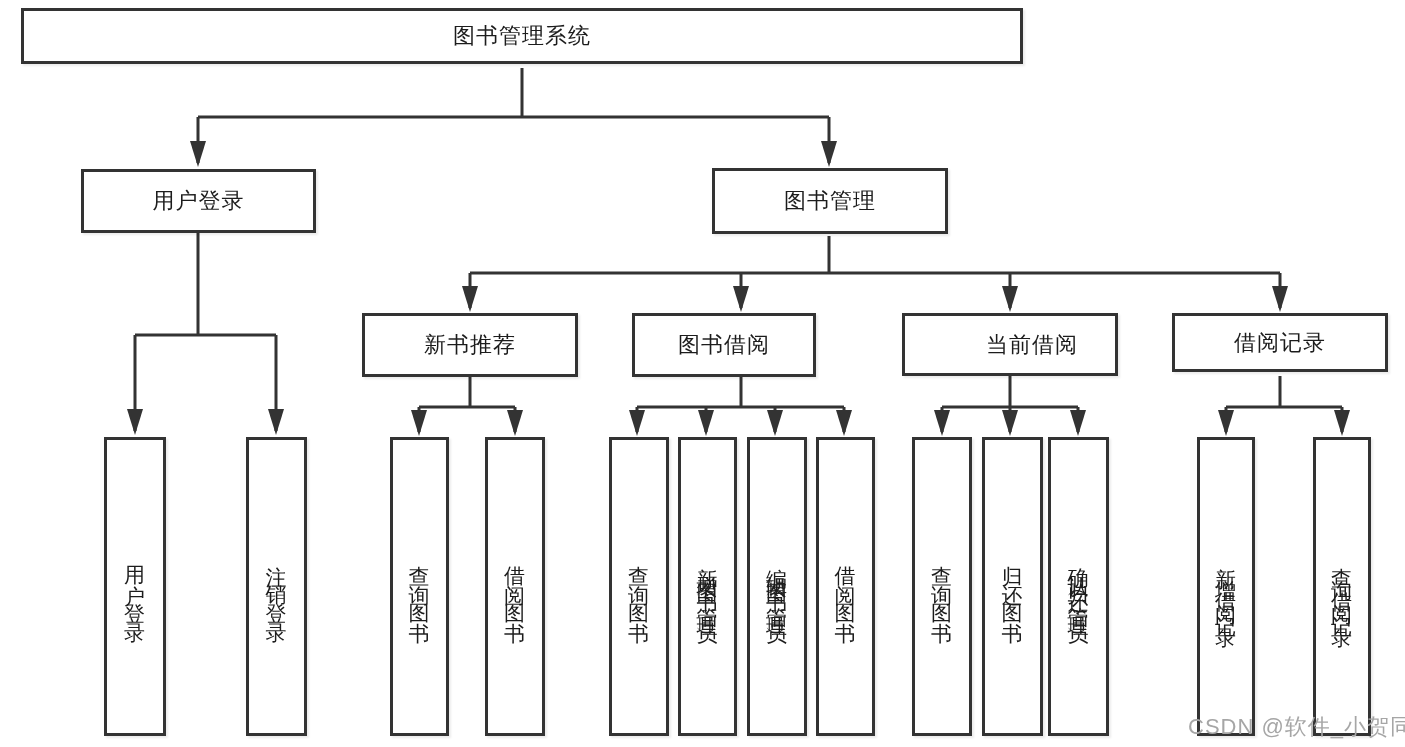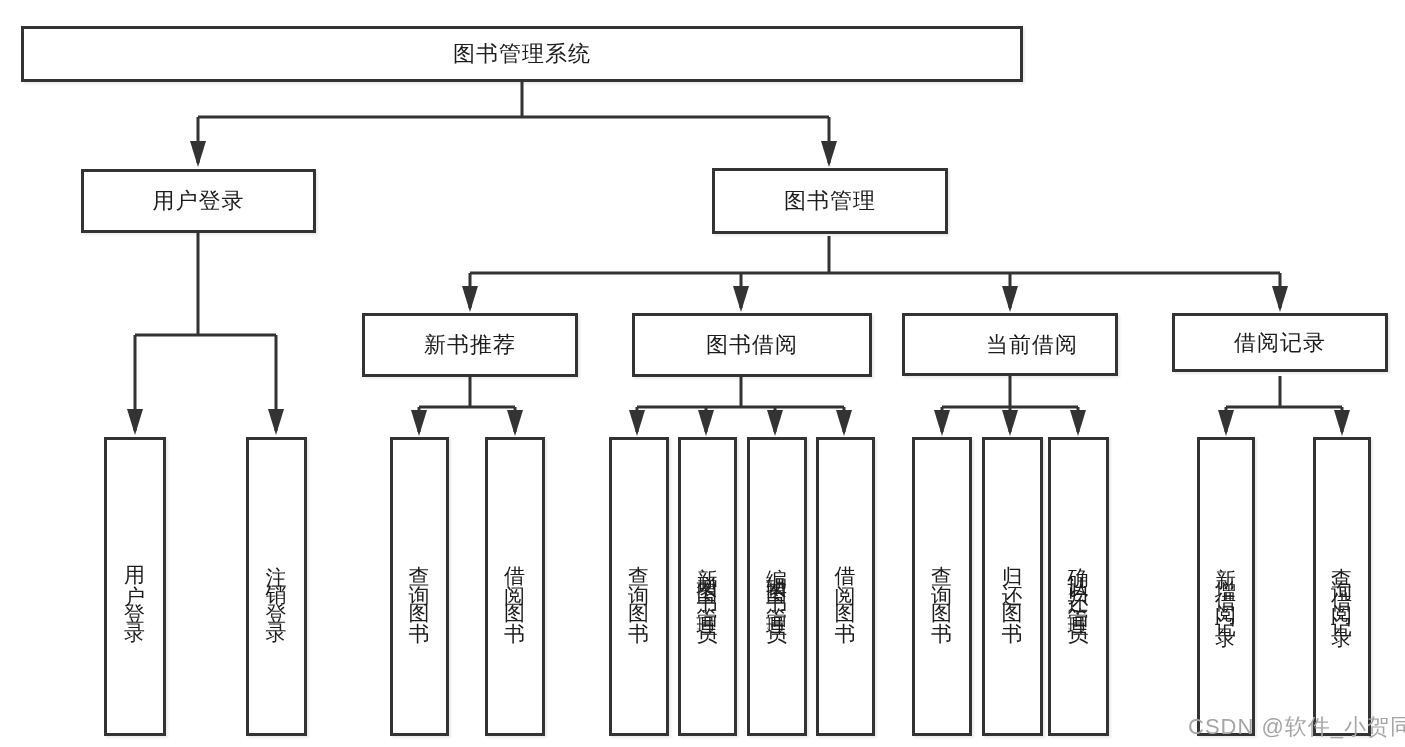--- a/index.html
+++ b/index.html
@@ -68,35 +68,35 @@
       <polygon fill="#333333" stroke="none" points="1002,410 1018,410 1010,436"></polygon>
       <polygon fill="#333333" stroke="none" points="1070,410 1086,410 1078,436"></polygon>
     </g>
     <g>
       <path d="M1280 376 V407 M1226 407 H1342 M1226 407 V432 M1342 407 V432"></path>
       <polygon fill="#333333" stroke="none" points="1218,410 1234,410 1226,436"></polygon>
       <polygon fill="#333333" stroke="none" points="1334,410 1350,410 1342,436"></polygon>
     </g>
   </svg>
 
-  <div class="node hnode" style="left:21px;top:26px;width:1002px;height:56px;">
+  <div class="node hnode" style="left:21px;top:8px;width:1002px;height:56px;">
     <span>图书管理系统</span>
   </div>
 
   <div class="node hnode" style="left:81px;top:169px;width:235px;height:64px;">
     <span>用户登录</span>
   </div>
   <div class="node hnode" style="left:712px;top:168px;width:236px;height:66px;">
     <span>图书管理</span>
   </div>
 
   <div class="node hnode" style="left:362px;top:313px;width:216px;height:64px;">
     <span>新书推荐</span>
   </div>
-  <div class="node hnode" style="left:632px;top:313px;width:240px;height:64px;">
+  <div class="node hnode" style="left:632px;top:313px;width:184px;height:64px;">
     <span>图书借阅</span>
   </div>
   <div class="node hnode" style="left:902px;top:313px;width:216px;height:63px;padding-left:44px;">
     <span>当前借阅</span>
   </div>
   <div class="node hnode" style="left:1172px;top:313px;width:216px;height:59px;">
     <span>借阅记录</span>
   </div>
 
   <div class="node leaf" style="left:104px;top:437px;width:62px;height:299px;">

